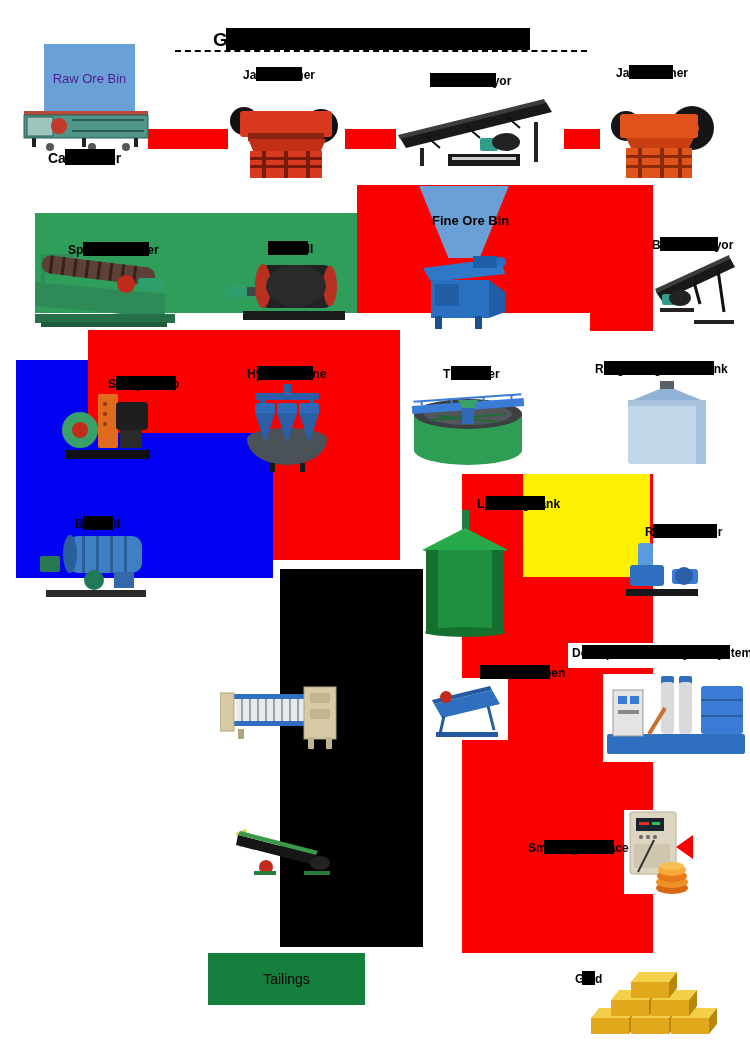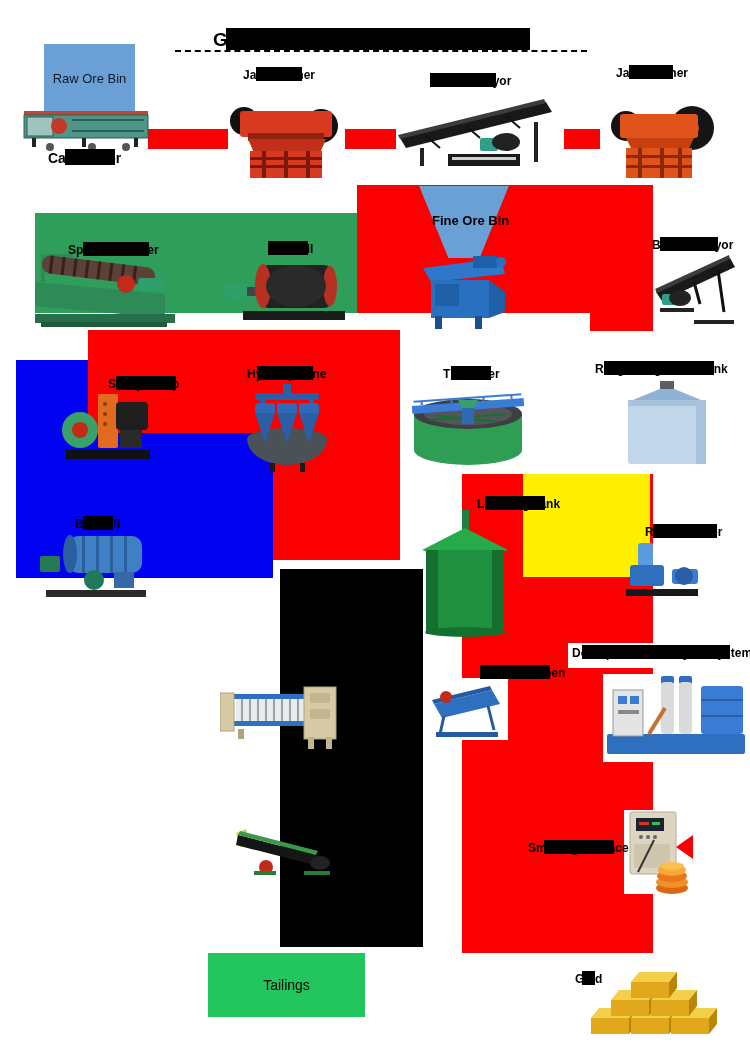--- a/index.html
+++ b/index.html
@@ -24,27 +24,27 @@
   <div class="sh" style="left:35px;top:213px;width:322px;height:100px;background:#2f9e5a"></div>
   <div class="sh" style="left:357px;top:185px;width:296px;height:128px;background:#fb0000"></div>
   <div class="sh" style="left:590px;top:313px;width:63px;height:18px;background:#fb0000"></div>
   <div class="sh" style="left:408px;top:186px;width:112px;height:72px;background:#6ba0d6;clip-path:polygon(10% 0,90% 0,64% 100%,36% 100%)"></div>
   <div class="sh" style="left:16px;top:360px;width:257px;height:218px;background:#0202f2"></div>
   <div class="sh" style="left:88px;top:330px;width:312px;height:103px;background:#fb0000"></div>
   <div class="sh" style="left:273px;top:433px;width:127px;height:127px;background:#fb0000"></div>
   <div class="sh" style="left:462px;top:474px;width:191px;height:479px;background:#fb0000"></div>
   <div class="sh" style="left:523px;top:474px;width:127px;height:103px;background:#ffef00"></div>
   <div class="sh" style="left:280px;top:569px;width:143px;height:378px;background:#000"></div>
-  <div class="sh flexc" style="left:208px;top:953px;width:157px;height:64px;background:#22c55e">
+  <div class="sh flexc" style="left:208px;top:953px;width:157px;height:52px;background:#15803d">
     <span class="plain" style="font-size:14px;color:#000">Tailings</span>
   </div>
   <div class="sh" style="left:676px;top:835px;width:0;height:0;border-right:17px solid #fb0000;border-top:12px solid transparent;border-bottom:12px solid transparent;z-index:26"></div>
 
   <div class="sh flexc" style="left:44px;top:44px;width:91px;height:69px;background:#6ba0d6;z-index:6">
-    <span class="plain" style="font-size:13px;color:#0f172a">Raw Ore Bin</span>
+    <span class="plain" style="font-size:13px;color:#4c1d95">Raw Ore Bin</span>
   </div>
 
   <div class="wb" style="left:228px;top:93px;width:117px;height:85px"></div>
   <div class="wb" style="left:396px;top:92px;width:168px;height:80px"></div>
   <div class="wb" style="left:608px;top:88px;width:114px;height:90px"></div>
   <div class="wb" style="left:653px;top:238px;width:87px;height:94px"></div>
   <div class="wb" style="left:428px;top:678px;width:80px;height:62px"></div>
   <div class="wb" style="left:603px;top:674px;width:147px;height:88px"></div>
   <div class="wb" style="left:568px;top:643px;width:180px;height:25px;z-index:28"></div>
   <div class="wb" style="left:624px;top:810px;width:70px;height:84px"></div>

